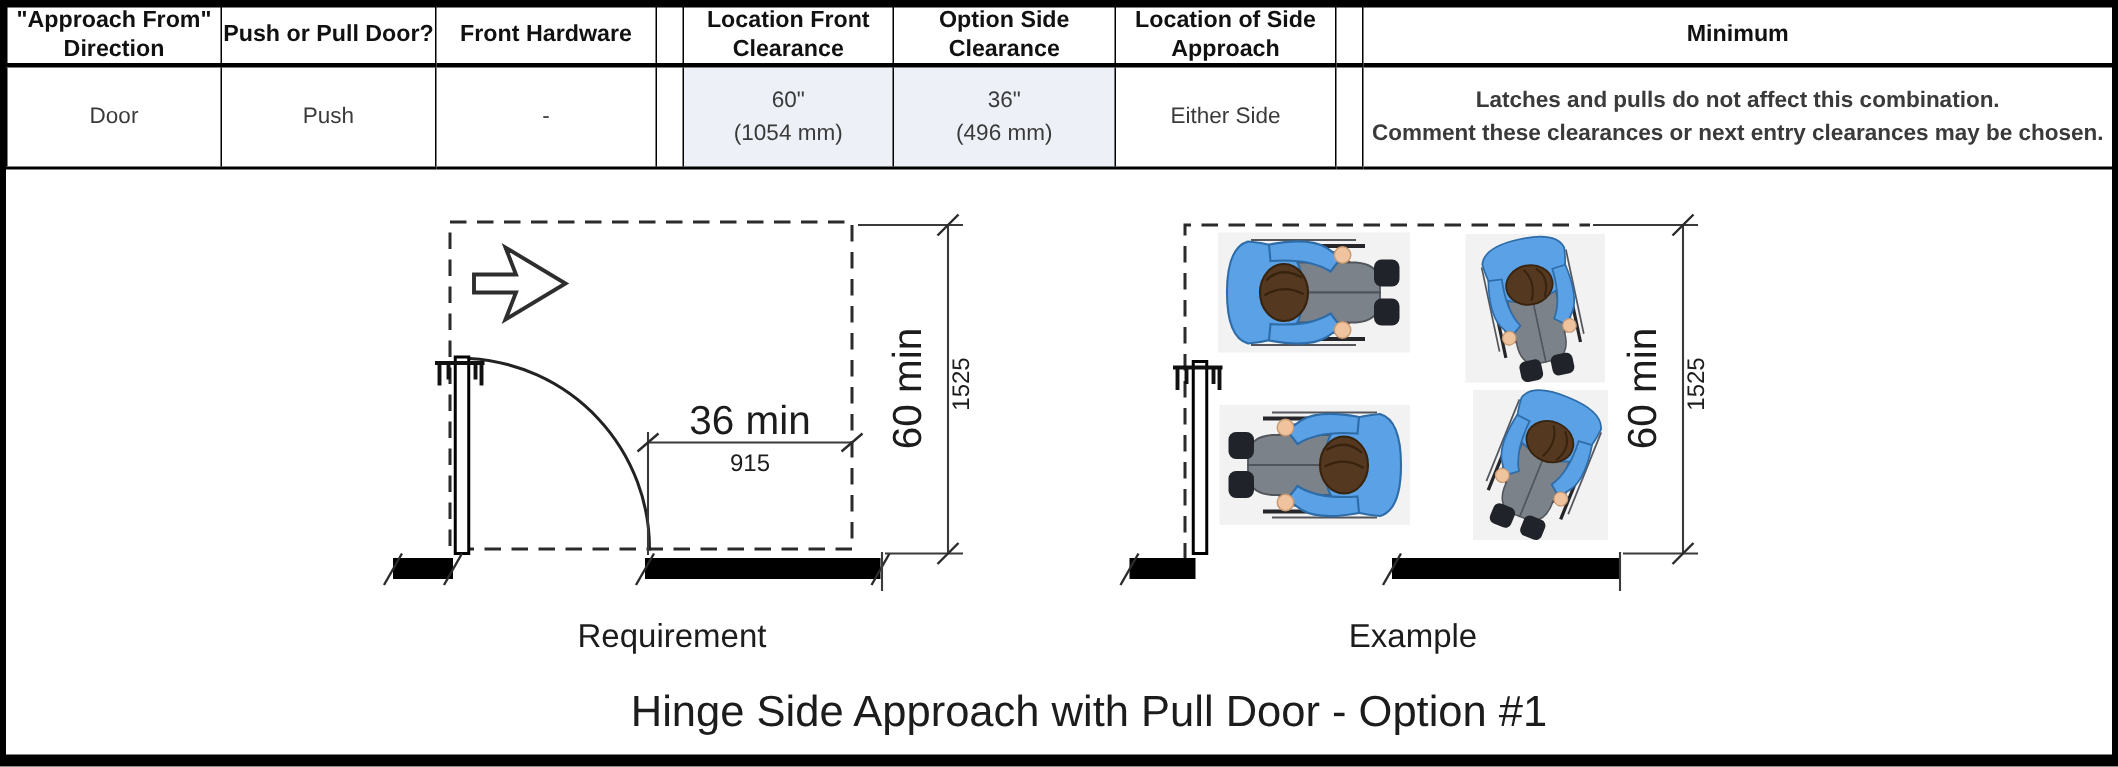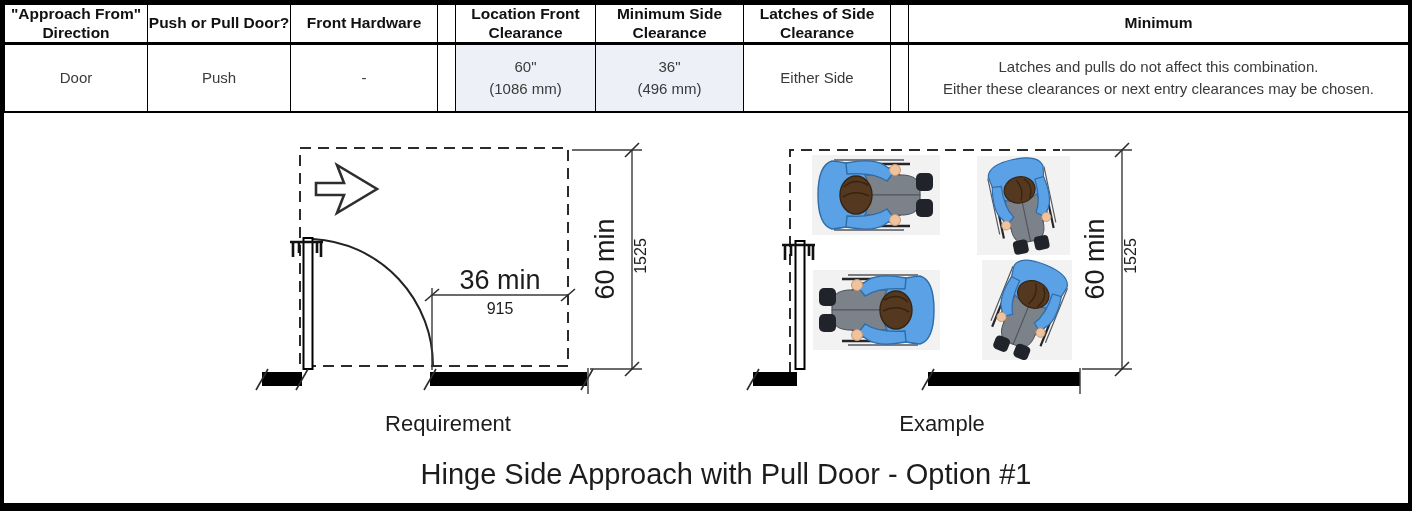--- a/index.html
+++ b/index.html
@@ -16,21 +16,21 @@
   }
   table.clearance thead th {
     height:37px; font-size:15.5px; font-weight:bold; color:#111;
     line-height:1.18; border-bottom:3px solid #000;
   }
   table.clearance tbody td {
     height:66px; font-size:15px; color:#3a3a3a; border-bottom:2px solid #000;
     line-height:1.45;
   }
   td.hl { background:#edf1f7; }
-  td.comment { text-align:left; padding:0 12px; color:#3f3f3f; }
+  td.comment { text-align:left; padding:0 12px; color:#3f3f3f;font-weight:bold; }
   .diagram-area { position:relative; width:1404px; height:388px; }
   svg text { font-family:"Liberation Sans", sans-serif; fill:#1c1c1c; }
   .dims { stroke:#3a3a3a; stroke-width:1.4; }
   .dash { fill:none; stroke:#2b2b2b; stroke-width:2; stroke-dasharray:11 7; }
   .wallbar { fill:#000; }
   .tick { stroke:#2b2b2b; stroke-width:1.6; }
 </style>
 </head>
 <body>
 
@@ -48,45 +48,45 @@
       <col style="width:18px">
       <col style="width:500px">
     </colgroup>
     <thead>
       <tr>
         <th>"Approach From" Direction</th>
         <th>Push or Pull Door?</th>
         <th>Front Hardware</th>
         <th></th>
         <th>Location Front Clearance</th>
-        <th>Minimum Side Clearance</th>
-        <th>Latches of Side Clearance</th>
+        <th>Option Side Clearance</th>
+        <th>Location of Side Approach</th>
         <th></th>
         <th>Minimum</th>
       </tr>
     </thead>
     <tbody>
       <tr>
         <td>Door</td>
         <td>Push</td>
         <td>-</td>
         <td></td>
         <td class="hl">
           <div>60"</div>
-          <div>(1086 mm)</div>
+          <div>(1054 mm)</div>
         </td>
         <td class="hl">
           <div>36"</div>
           <div>(496 mm)</div>
         </td>
         <td>Either Side</td>
         <td></td>
         <td class="comment">
           <div>Latches and pulls do not affect this combination.</div>
-          <div>Either these clearances or next entry clearances may be chosen.</div>
+          <div>Comment these clearances or next entry clearances may be chosen.</div>
         </td>
       </tr>
     </tbody>
   </table>
 
   <div class="diagram-area">
     <svg width="1404" height="388" viewBox="0 0 1404 388">
       <defs>
 
         <g id="wc-fig">

